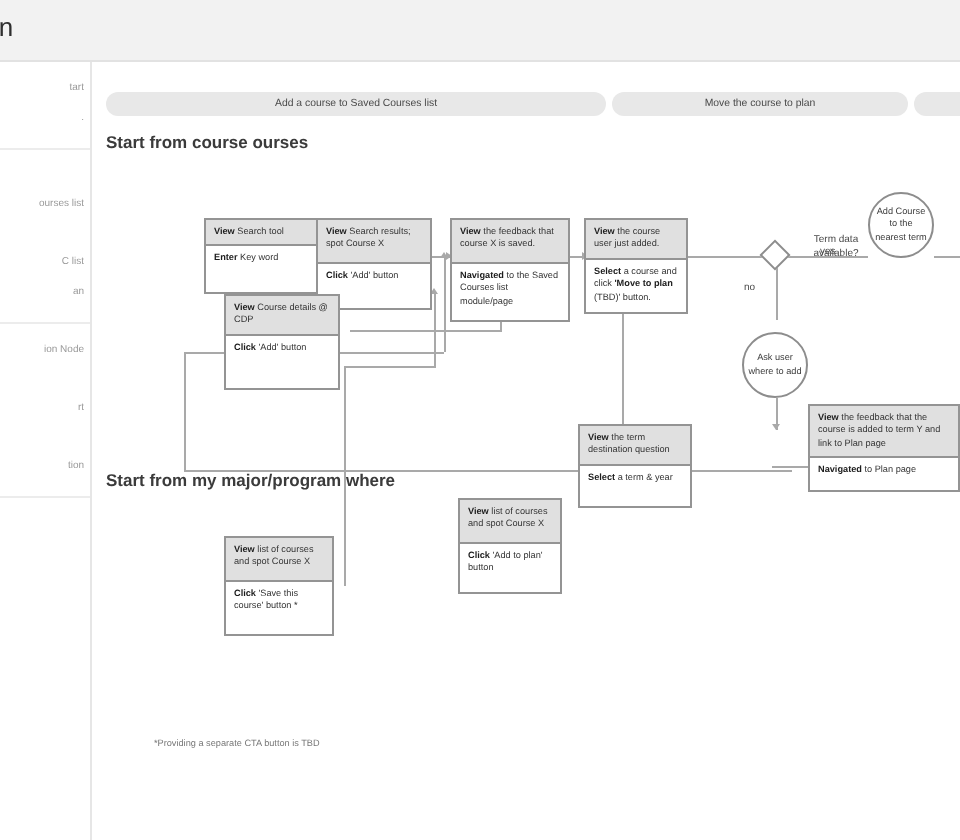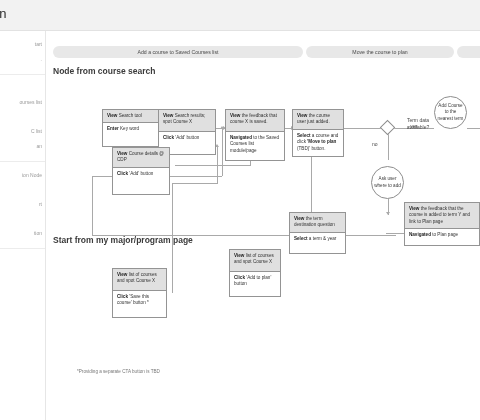--- a/index.html
+++ b/index.html
@@ -184,22 +184,22 @@
     </div>
 
   </div>
 
   <div id="canvas">
 
     <div class="lane" id="lane-1">Add a course to Saved Courses list</div>
     <div class="lane" id="lane-2">Move the course to plan</div>
     <div class="lane" id="lane-3">System cre</div>
 
-    <div class="section-title" id="sec-1">Node from course search</div>
-    <div class="section-title" id="sec-2">Start from my major/program page</div>
+    <div class="section-title" id="sec-1">Start from course ourses</div>
+    <div class="section-title" id="sec-2">Start from my major/program where</div>
 
     <div class="ln lnh" style="left:114px; top:97px; width:10px;"></div>
     <div class="arr arr-r" style="left:121px; top:94.6px;"></div>
 
     <div class="ln lnh" style="left:170px; top:97px; width:11px;"></div>
     <div class="arr arr-r" style="left:177px; top:94.6px;"></div>
 
     <div class="ln lnh" style="left:238px; top:97px; width:10px;"></div>
     <div class="arr arr-r" style="left:245px; top:94.6px;"></div>
 

